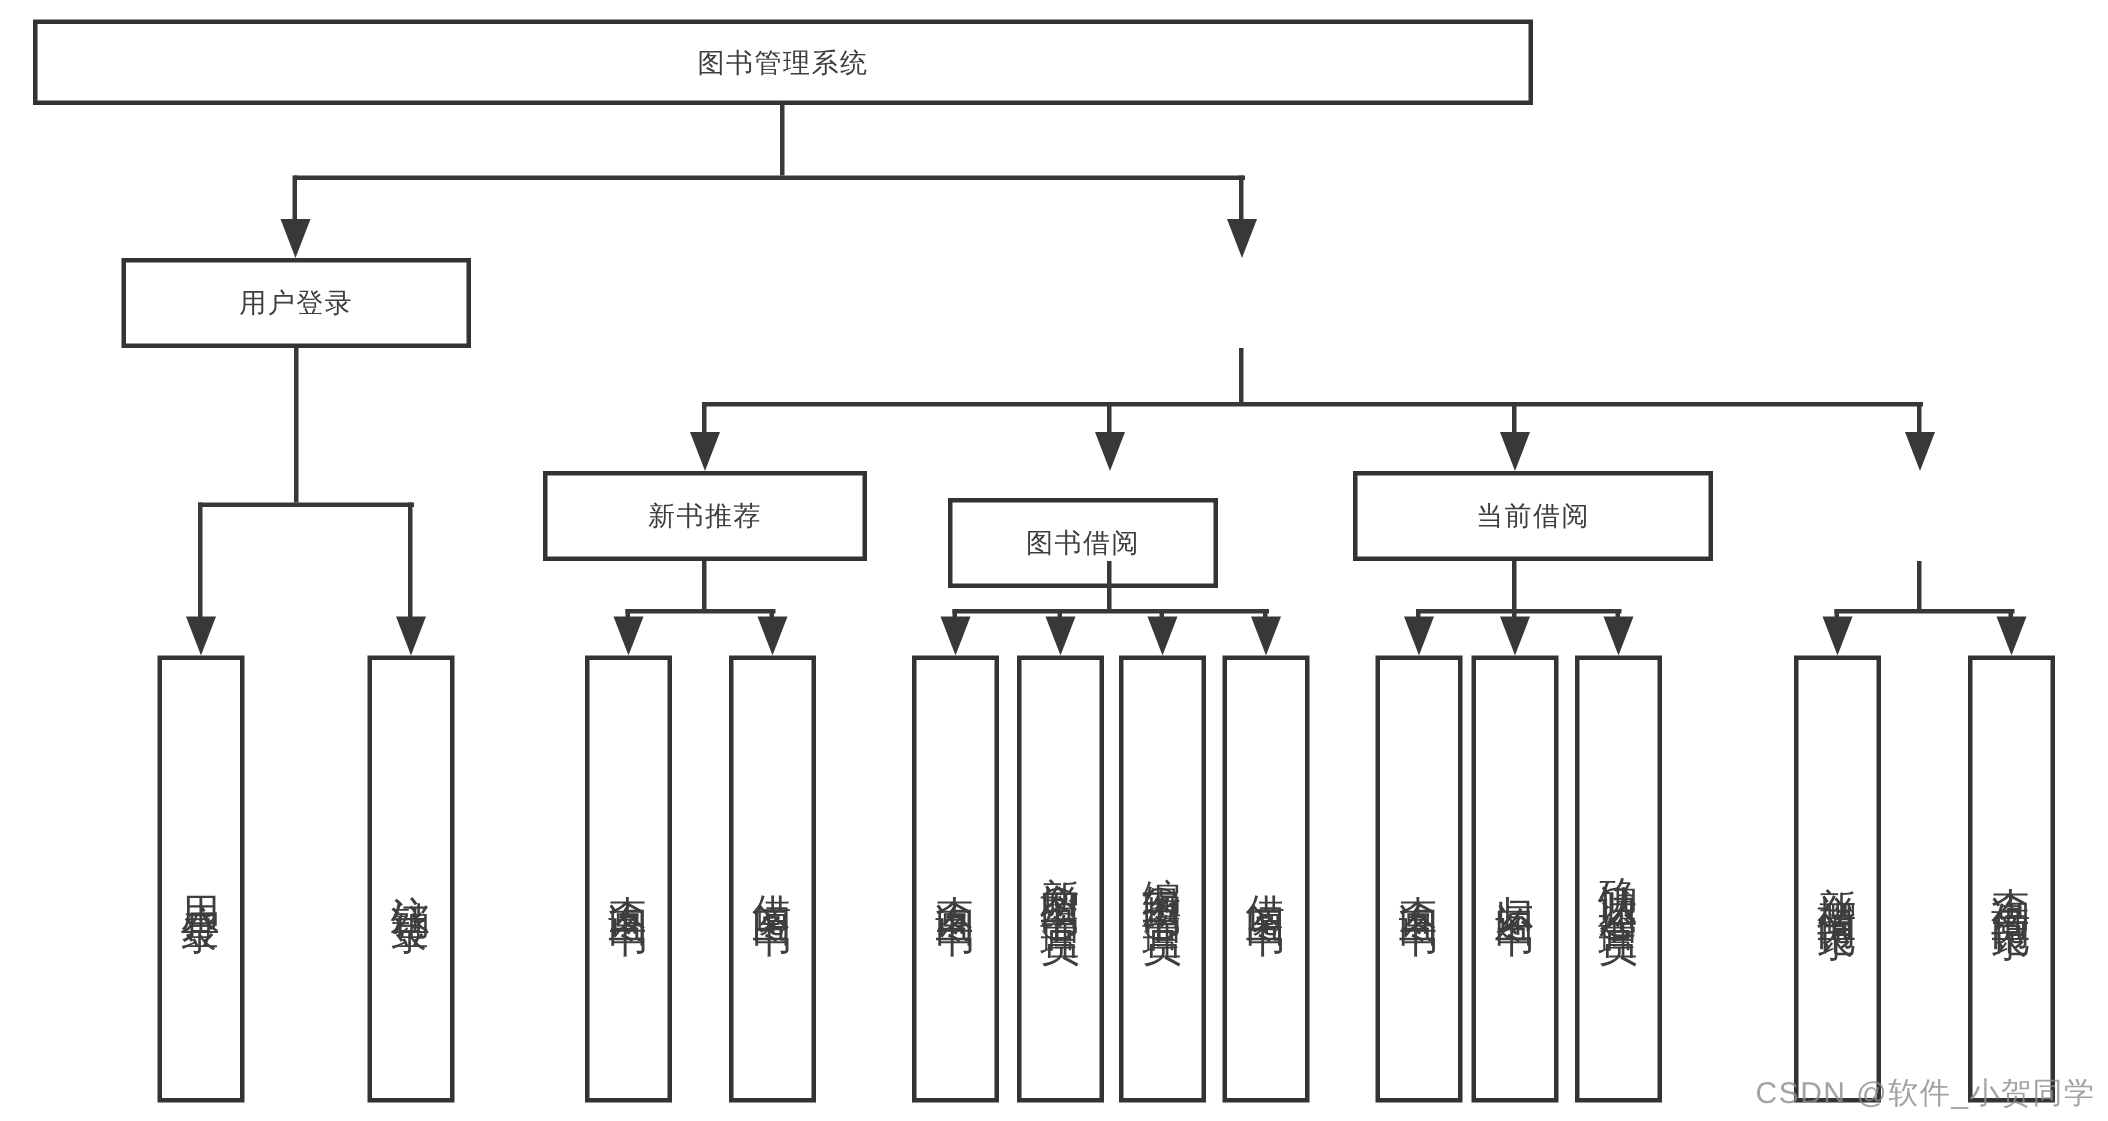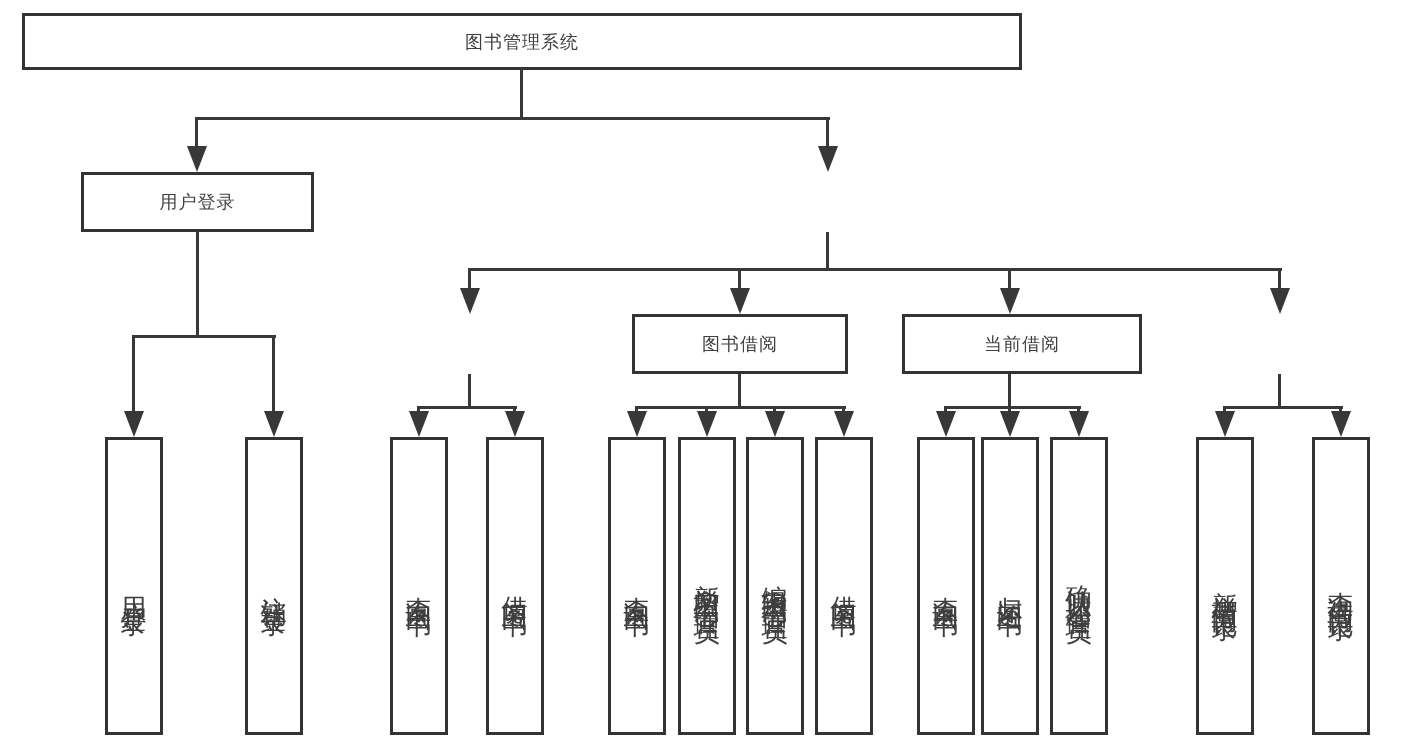--- a/index.html
+++ b/index.html
@@ -60,21 +60,24 @@
 <div class="canvas">
 
   <div class="node h" style="left:22px;top:13px;width:1000px;height:57px">
     <span>图书管理系统</span>
   </div>
 
   <div class="node h" style="left:81px;top:172px;width:233px;height:60px">
     <span>用户登录</span>
   </div>
 
-  <div class="node h" style="left:632px;top:314px;width:216px;height:60px">
+  <div class="node h" style="left:362px;top:314px;width:216px;height:60px">
+    <span>新书推荐</span>
+  </div>
+  <div class="node h" style="left:632px;top:332px;width:180px;height:60px">
     <span>图书借阅</span>
   </div>
   <div class="node h" style="left:902px;top:314px;width:240px;height:60px">
     <span>当前借阅</span>
   </div>
 
   <div class="node v" style="left:105px;top:437px;width:58px;height:298px">
     <span class="vtext">用户登录</span>
   </div>
   <div class="node v" style="left:245px;top:437px;width:58px;height:298px">
@@ -170,14 +173,15 @@
   <div class="vline" style="left:1077px;top:406px;height:8px"></div>
   <div class="head" style="left:1069px;top:411px"></div>
 
   <div class="vline" style="left:1278px;top:374px;height:32px"></div>
   <div class="hline" style="left:1223px;top:406px;width:120px"></div>
   <div class="vline" style="left:1223px;top:406px;height:8px"></div>
   <div class="head" style="left:1215px;top:411px"></div>
   <div class="vline" style="left:1339px;top:406px;height:8px"></div>
   <div class="head" style="left:1331px;top:411px"></div>
 
+  <div class="watermark">CSDN @软件_小贺同学</div>
 
 </div>
 
 </body></html>

